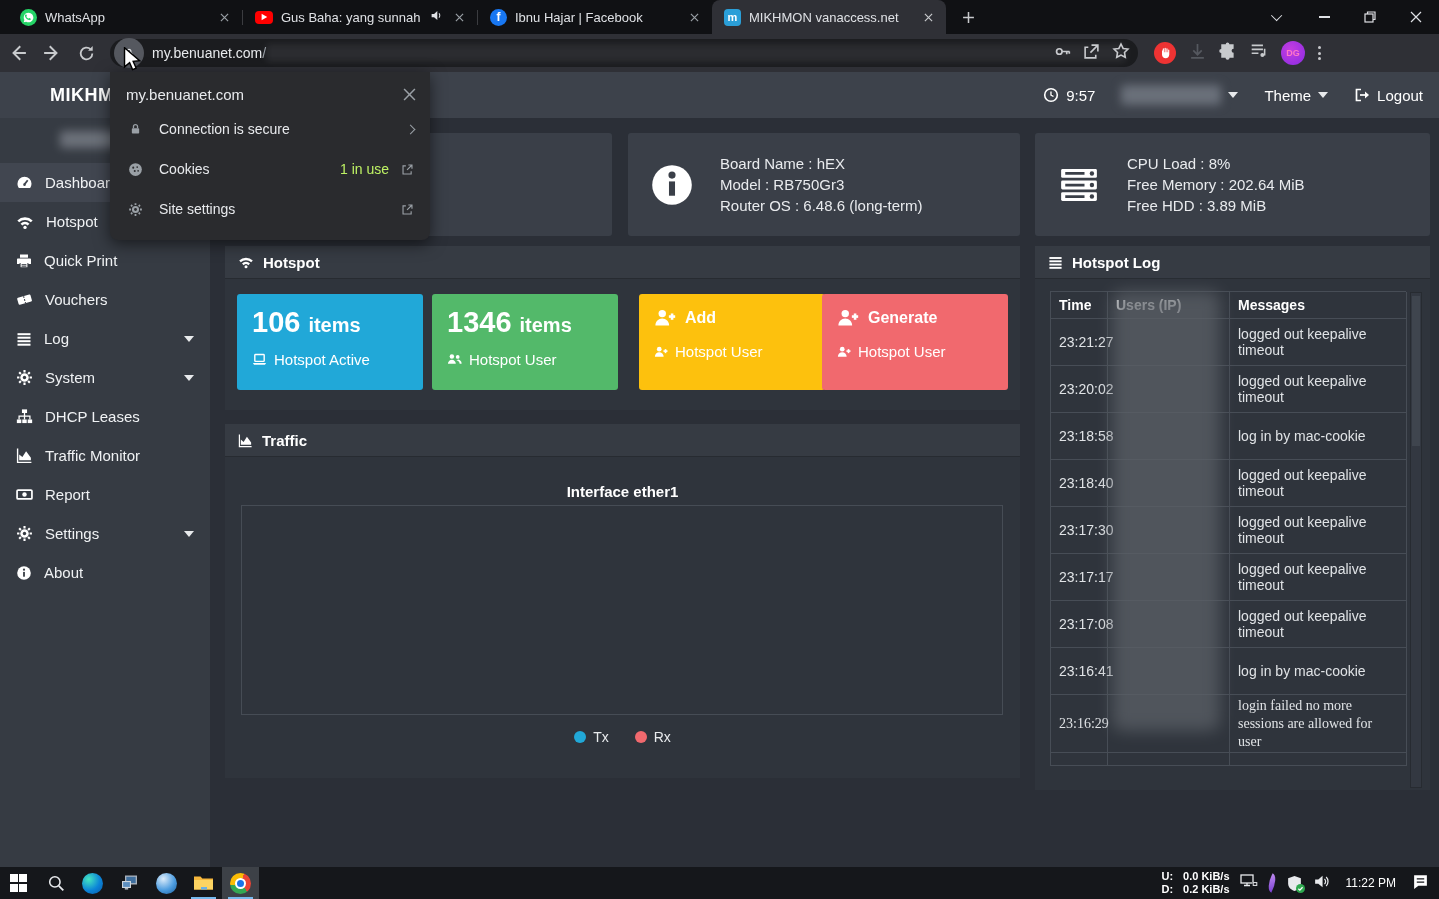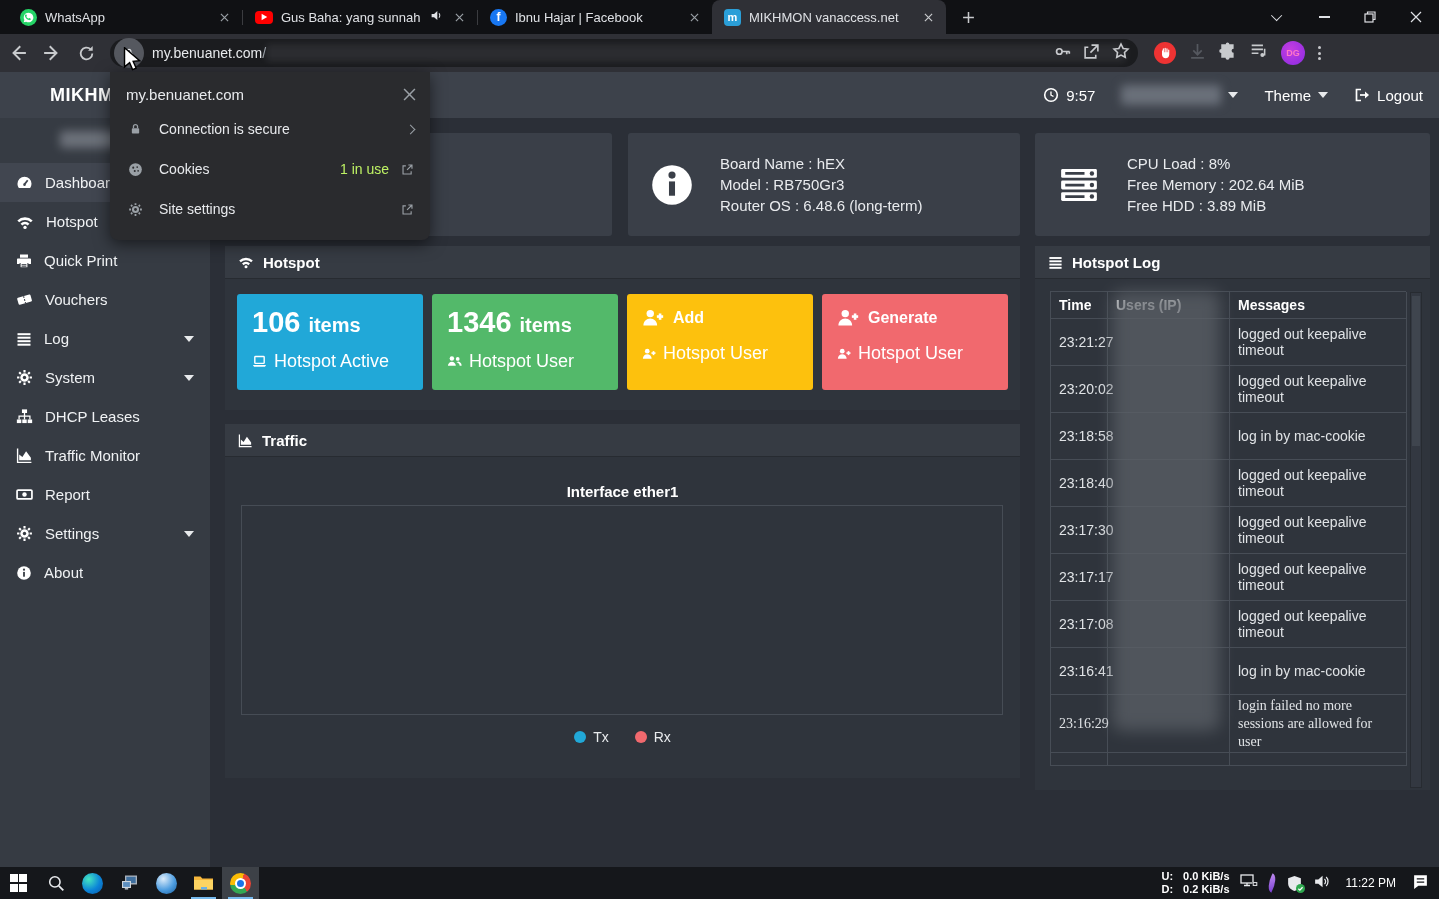--- a/index.html
+++ b/index.html
@@ -72,21 +72,21 @@
 
   .panel { position:absolute; background:#2f343c; }
   .panel-h { height:33px; background:#363b43; border-bottom:1px solid #272b31; display:flex; align-items:center; gap:9px; padding:0 13px; color:#fff; font-weight:bold; font-size:15px; }
 
   .hs-card { position:absolute; top:48px; width:186px; height:96px; border-radius:3px; color:#fff; padding:13px 15px; }
   .hs-line1 { display:flex; align-items:flex-end; gap:8px; }
   .hs-value { font-size:29px; font-weight:bold; line-height:30px; }
   .hs-unit { font-size:20px; font-weight:bold; }
   .hs-action { font-size:16px; font-weight:bold; }
   .hs-line1-icon { display:flex; align-items:center; gap:9px; }
-  .hs-line2 { display:flex; align-items:center; gap:7px; font-size:18px; margin-top:14px; }
+  .hs-line2 { display:flex; align-items:center; gap:7px; font-size:15px; margin-top:14px; }
 
   .traffic-sub { text-align:center; font-weight:bold; font-size:15px; color:#fff; margin-top:26px; }
   .chartbox { position:absolute; left:16px; top:81px; width:762px; height:210px; border:1px solid #464c55; }
   .legend { position:absolute; left:0; top:305px; width:100%; display:flex; justify-content:center; gap:26px; color:#e9ebee; font-size:14px; }
   .leg-item { display:flex; align-items:center; gap:7px; }
   .leg-dot { width:12px; height:12px; border-radius:50%; }
 
   .ltable { position:absolute; left:15px; top:45px; width:356px; display:grid; grid-template-columns:57px 122px 177px; border-top:1px solid #474d56; border-left:1px solid #474d56; color:#e0e3e6; font-size:14px; }
   .lcell { border-right:1px solid #474d56; border-bottom:1px solid #474d56; padding:6px 8px; display:flex; align-items:center; }
   .lhead { font-weight:bold; color:#fff; height:27px; }
@@ -496,21 +496,21 @@
               <circle cx="5.2" cy="4.8" r="2.4"></circle>
               <path d="M1 12.4c0-2.3 1.9-4.2 4.2-4.2s4.2 1.9 4.2 4.2z"></path>
               <circle cx="11.4" cy="5.2" r="2"></circle>
               <path d="M10 8.7c2 .3 3.5 1.8 3.5 3.7H15.6c0-2.1-1.5-3.9-3.5-4.3z"></path>
             </g>
           </svg>
         <span>Hotspot User</span>
       </div>
     </div>
 
-    <div class="hs-card" style="left: 402px; background: rgb(253, 193, 13);">
+    <div class="hs-card" style="left: 414px; background: rgb(253, 193, 13);">
       <div class="hs-line1-icon">
         <svg width="22" height="22" viewBox="0 0 16 16">
             <g fill="#fff">
               <circle cx="6" cy="4.8" r="2.7"></circle>
               <path d="M1 13.4c0-2.8 2.2-5 5-5s5 2.2 5 5z"></path>
               <rect x="10.8" y="6" width="4.6" height="1.9"></rect>
               <rect x="12.2" y="4.7" width="1.9" height="4.6"></rect>
             </g>
           </svg>
         <span class="hs-action">Add</span>

